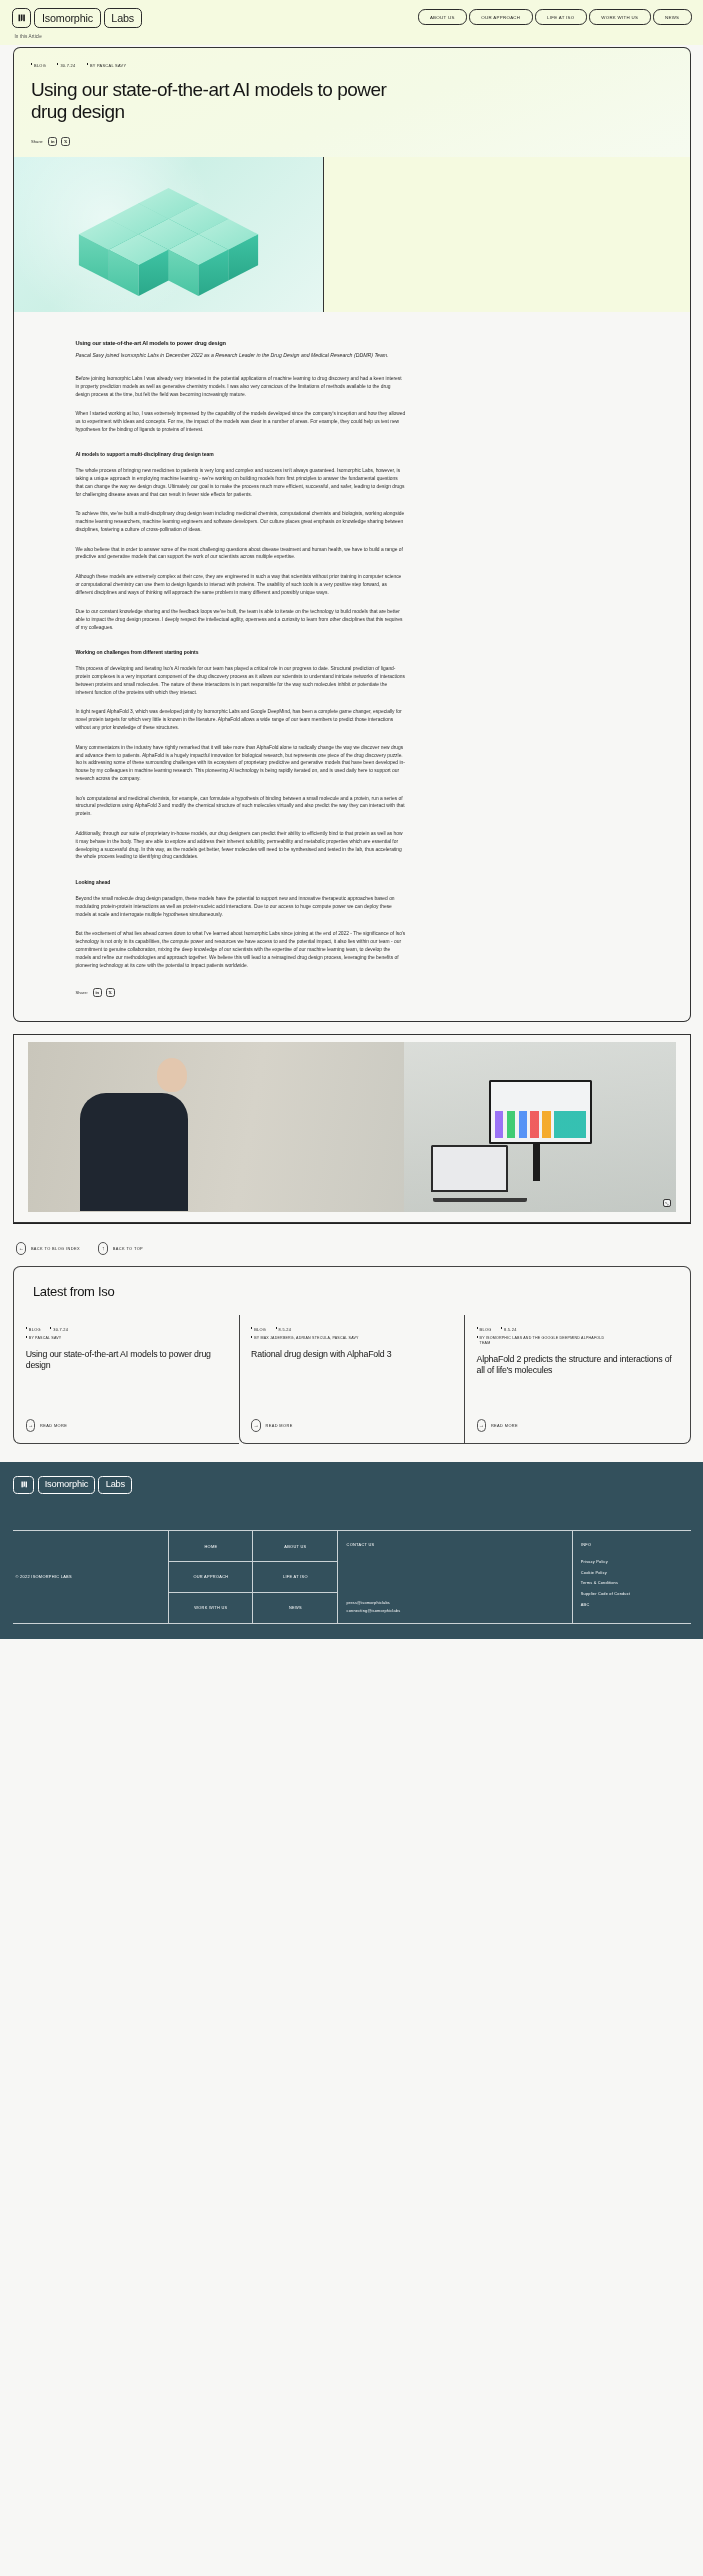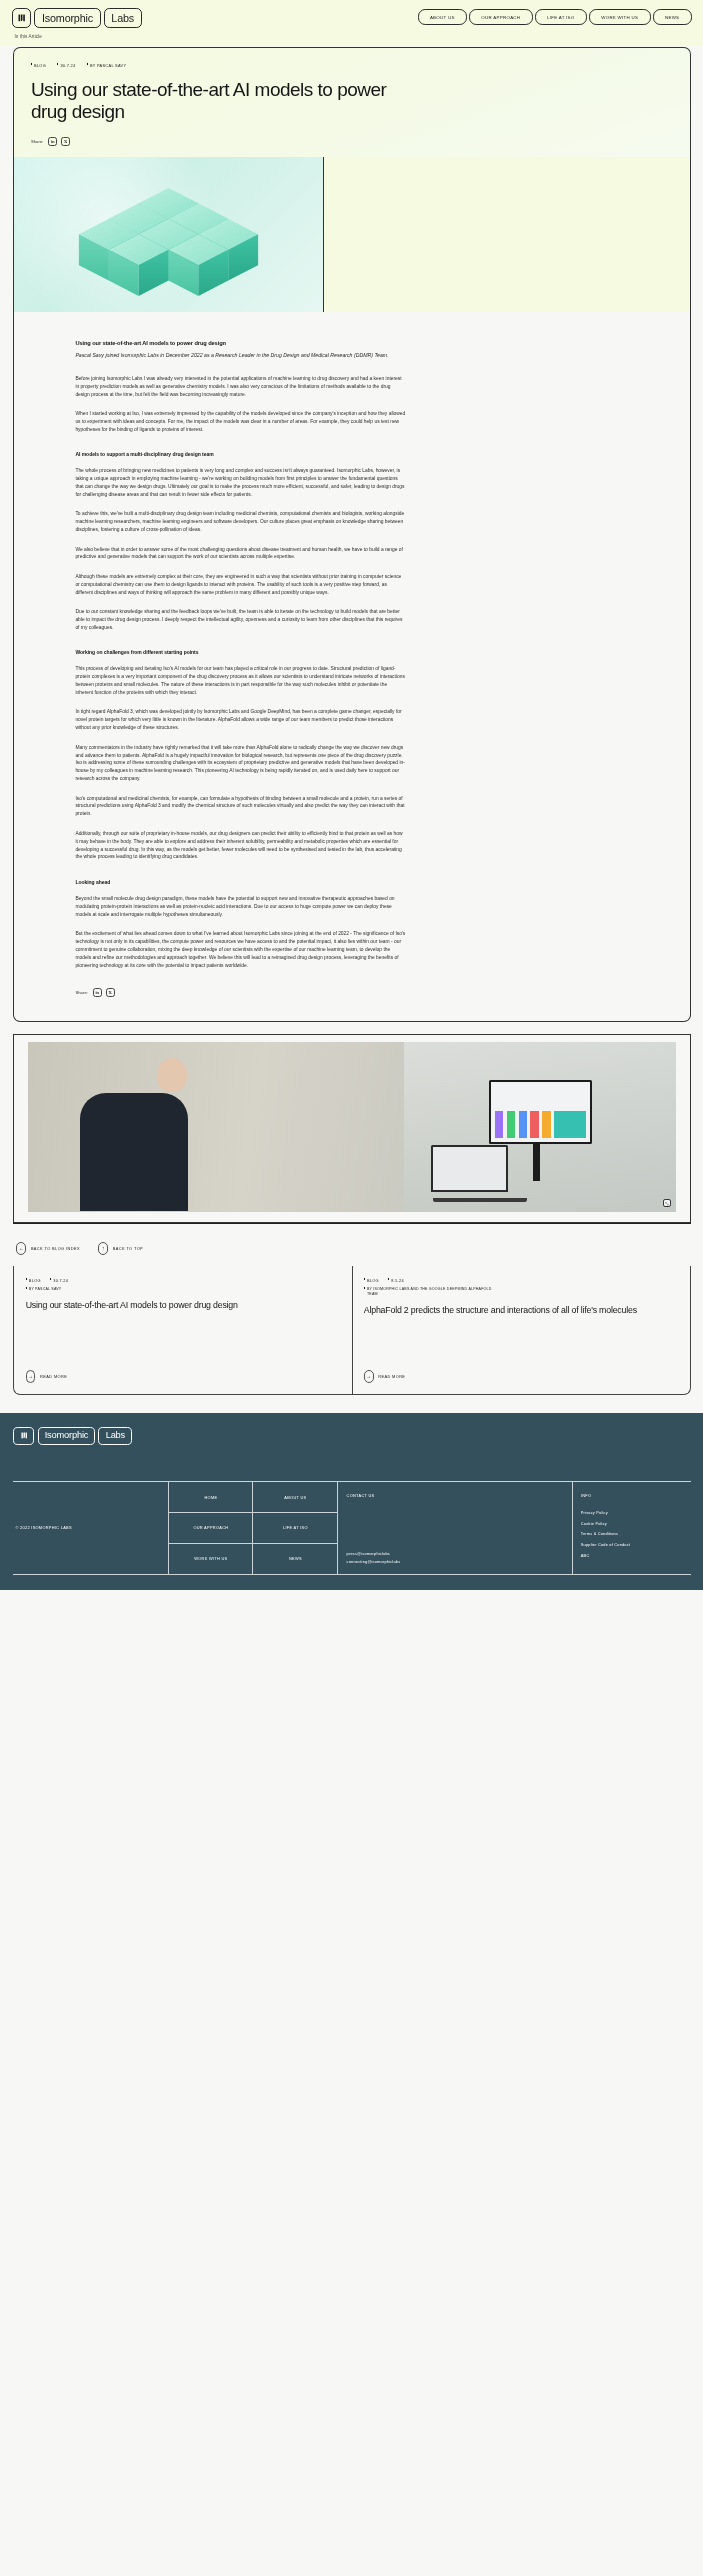--- a/index.html
+++ b/index.html
@@ -495,35 +495,50 @@
     <div class="circle-btn">←</div>
     <span class="back-label">BACK TO BLOG INDEX</span>
   </div>
   <div class="back-link">
     <div class="circle-btn">↑</div>
     <span class="back-label">BACK TO TOP</span>
   </div>
 </div>
 
 <div class="latest-wrap">
+  <div class="latest-head">
+    <div class="latest-title">Latest from Iso</div>
+  </div>
   <div class="cards-row">
 
     <div class="card">
       <div class="card-meta">
         <span class="meta-item">BLOG</span>
         <span class="meta-item">30.7.24</span>
       </div>
       <div class="card-author">BY PASCAL SAVY</div>
       <div class="card-title">Using our state-of-the-art AI models to power drug design</div>
       <div class="read-more">
         <div class="circle-btn">→</div>
         <span class="back-label">READ MORE</span>
       </div>
     </div>
 
+    <div class="card">
+      <div class="card-meta">
+        <span class="meta-item">BLOG</span>
+        <span class="meta-item">8.5.24</span>
+      </div>
+      <div class="card-author">BY MAX JADERBERG, ADRIAN STECULA, PASCAL SAVY</div>
+      <div class="card-title">Rational drug design with AlphaFold 3</div>
+      <div class="read-more">
+        <div class="circle-btn">→</div>
+        <span class="back-label">READ MORE</span>
+      </div>
+    </div>
 
     <div class="card">
       <div class="card-meta">
         <span class="meta-item">BLOG</span>
         <span class="meta-item">8.5.24</span>
       </div>
       <div class="card-author">BY ISOMORPHIC LABS AND THE GOOGLE DEEPMIND ALPHAFOLD TEAM</div>
       <div class="card-title">AlphaFold 2 predicts the structure and interactions of all of life's molecules</div>
       <div class="read-more">
         <div class="circle-btn">→</div>

